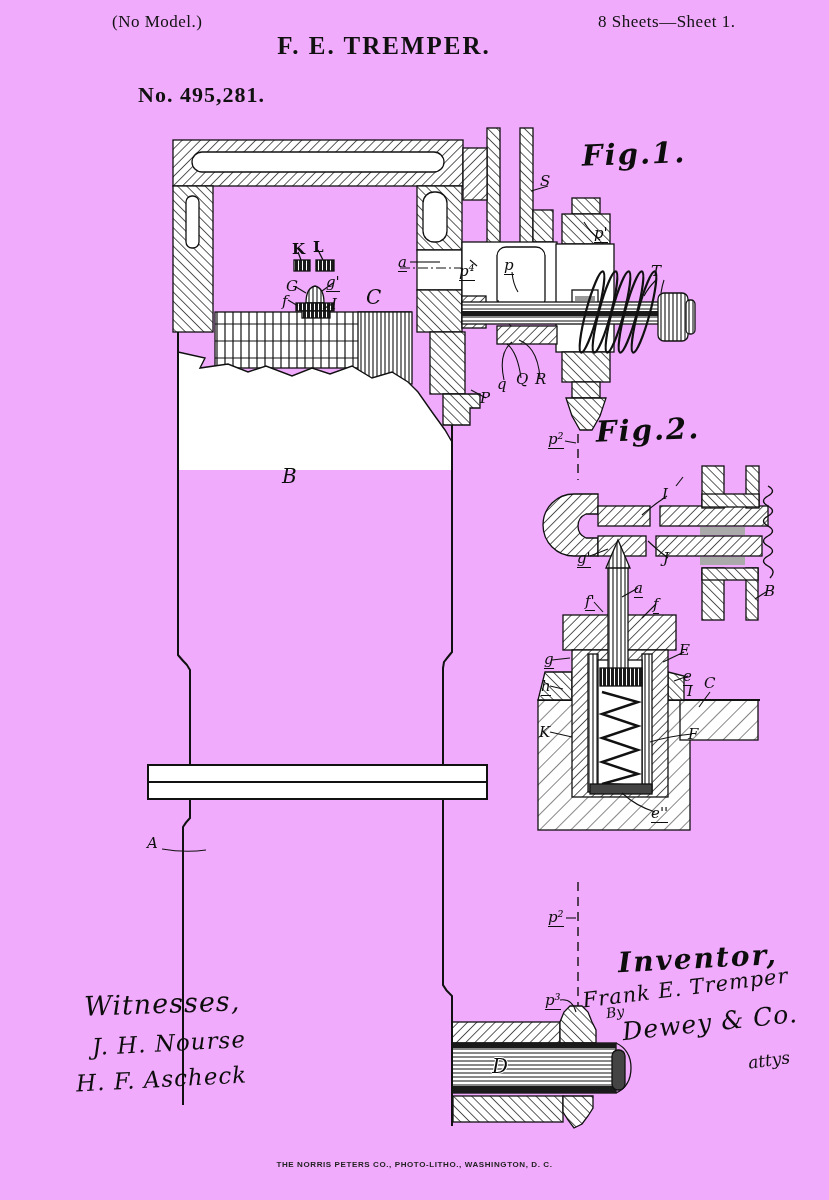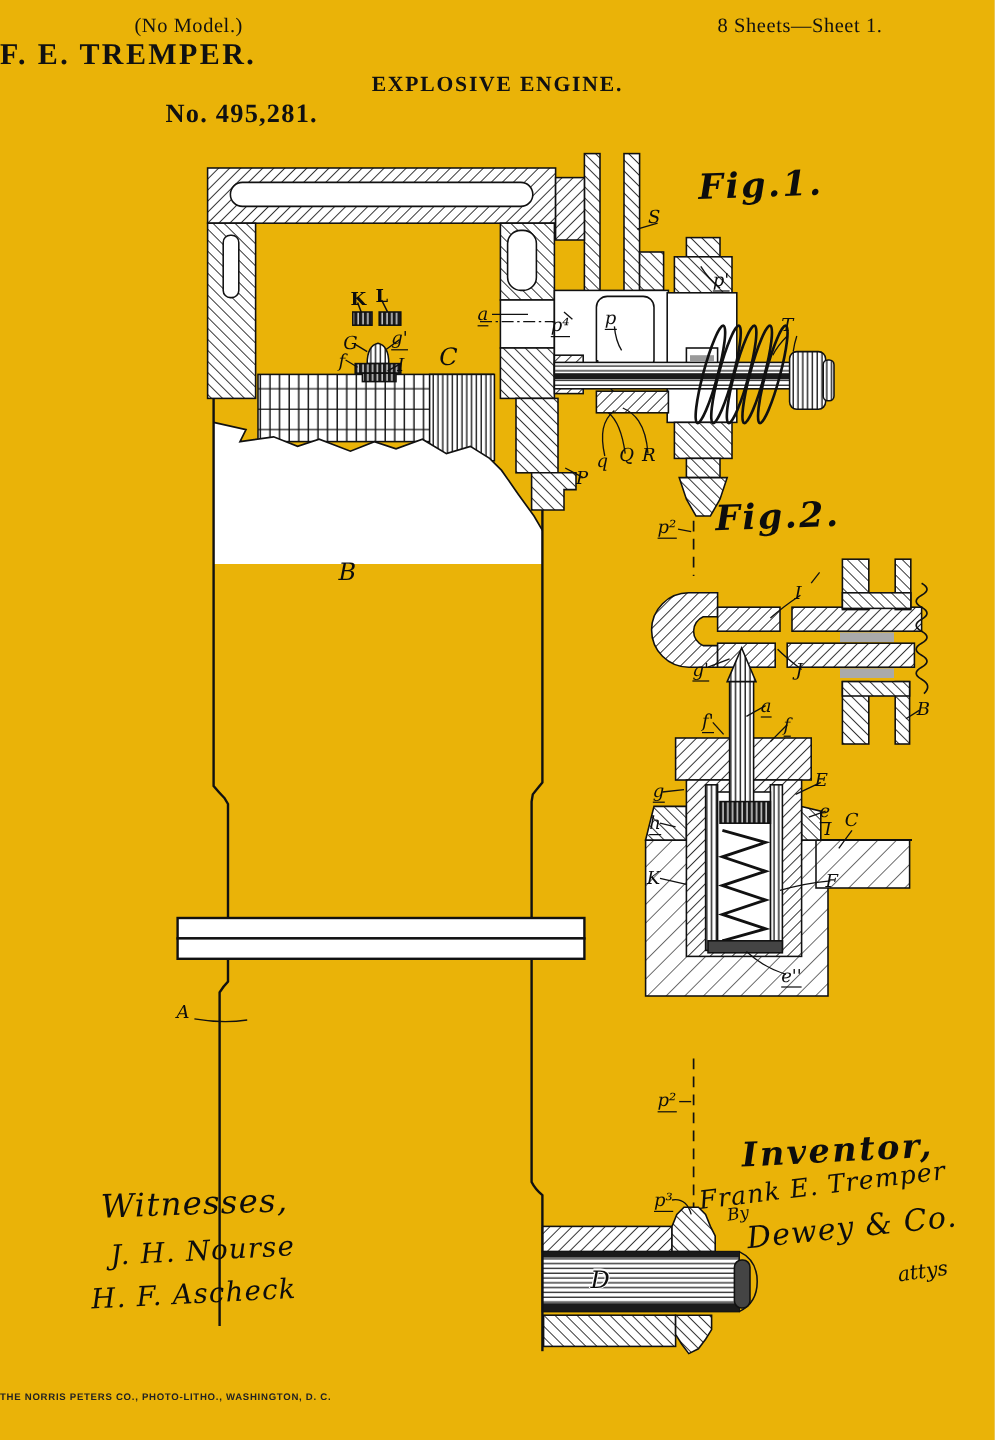--- a/index.html
+++ b/index.html
@@ -1,41 +1,41 @@
 <!DOCTYPE html>
 <html><head>
 <meta charset="utf-8">
 <style>
   html,body{margin:0;padding:0;background:#e8e8e4;}
-  #sheet{position:relative;width:829px;height:1200px;margin:0 auto;background:#eab308;
+  #sheet{position:relative;width:829px;height:1200px;margin:0 auto;background:#f0abfc;
          font-family:"Liberation Serif","DejaVu Serif",serif;color:#111;overflow:hidden;}
   #art{position:absolute;left:0;top:0;}
   .abs{position:absolute;white-space:nowrap;}
   
   .h-small{font-size:17px;letter-spacing:.5px;}
-  .h-title{width:724px;text-align:left;font-size:25px;font-weight:bold;letter-spacing:2px;}
+  .h-title{width:724px;text-align:center;font-size:25px;font-weight:bold;letter-spacing:2px;padding-left:22px;}
   .h-sub{width:829px;text-align:center;font-size:18px;font-weight:bold;letter-spacing:1.5px;}
   .h-num{font-size:22px;font-weight:bold;letter-spacing:1px;margin-left:28px;}
   
   .plabel{position:absolute;font:italic 15px "DejaVu Serif",serif;color:#0d0d0d;line-height:1;}
   .plabel.u{border-bottom:1.5px solid #0d0d0d;padding-bottom:1px;}
   .plabel.b{font-style:normal;font-weight:bold;}
   .plabel.big{font-size:20px;}
   .plabel.halo{text-shadow:-1px 0 #fff,1px 0 #fff,0 -1px #fff,0 1px #fff;}
   .plabel.cap{font-size:29px;font-weight:bold;letter-spacing:2px;transform:rotate(-2deg);}
   
   .scr{font-family:"DejaVu Serif",serif;font-style:italic;color:#0d0d0d;}
   .w-head{font-size:27px;transform:rotate(-2deg);letter-spacing:1px;}
   .w-sig{font-size:23px;transform:rotate(-3deg);letter-spacing:1px;}
   .i-head{font-size:28px;font-weight:bold;transform:rotate(-3deg);letter-spacing:2px;}
   .i-sig{font-size:21px;transform:rotate(-7deg);letter-spacing:1px;}
   .i-by{font-size:14px;transform:rotate(-8deg);}
   .i-atty{font-size:25px;transform:rotate(-6deg);letter-spacing:1px;}
   .i-suffix{font-size:17px;transform:rotate(-8deg);}
-  .footer{width:829px;text-align:left;font-family:"Liberation Sans",sans-serif;
+  .footer{width:829px;text-align:center;font-family:"Liberation Sans",sans-serif;
           font-size:8px;font-weight:bold;letter-spacing:.6px;color:#222;}
 </style>
 </head>
 <body>
 
 <div id="sheet">
 
   <svg id="art" width="829" height="1200" viewBox="0 0 829 1200">
     <defs>
       <pattern id="h1" width="6.5" height="6.5" patternUnits="userSpaceOnUse" patternTransform="rotate(45)">
@@ -223,21 +223,20 @@
           <line x1="334" y1="303" x2="323" y2="309"></line>
         <line x1="470" y1="260" x2="477" y2="266"></line>
         <path d="M512 272 Q513 284 518 292"></path>
       </g>
     </g>
   </svg>
 
   <div class="abs h-small" style="left:112px;top:12px">(No Model.)</div>
   <div class="abs h-small" style="left:598px;top:12px">8 Sheets—Sheet 1.</div>
   <div class="abs h-title" style="left:0;top:32px">F. E. TREMPER.</div>
-  <div class="abs h-sub" style="left:0;top:60px">EXPLOSIVE ENGINE.</div>
   <div class="abs h-num" style="left:110px;top:82px">No. 495,281.</div>
 
   <div id="label-layer">
       <span class="plabel cap" style="left: 582px; top: 140px;">Fig.1.</span>
       <span class="plabel cap" style="left: 596px; top: 416px;">Fig.2.</span>
       <span class="plabel" style="left: 540px; top: 174px;">S</span>
       <span class="plabel u" style="left: 594px; top: 226px;">p'</span>
       <span class="plabel u" style="left: 398px; top: 255px;">a</span>
       <span class="plabel u" style="left: 459px; top: 264px; font-style: italic;">p⁴</span>
       <span class="plabel u" style="left: 504px; top: 258px;">p</span>

